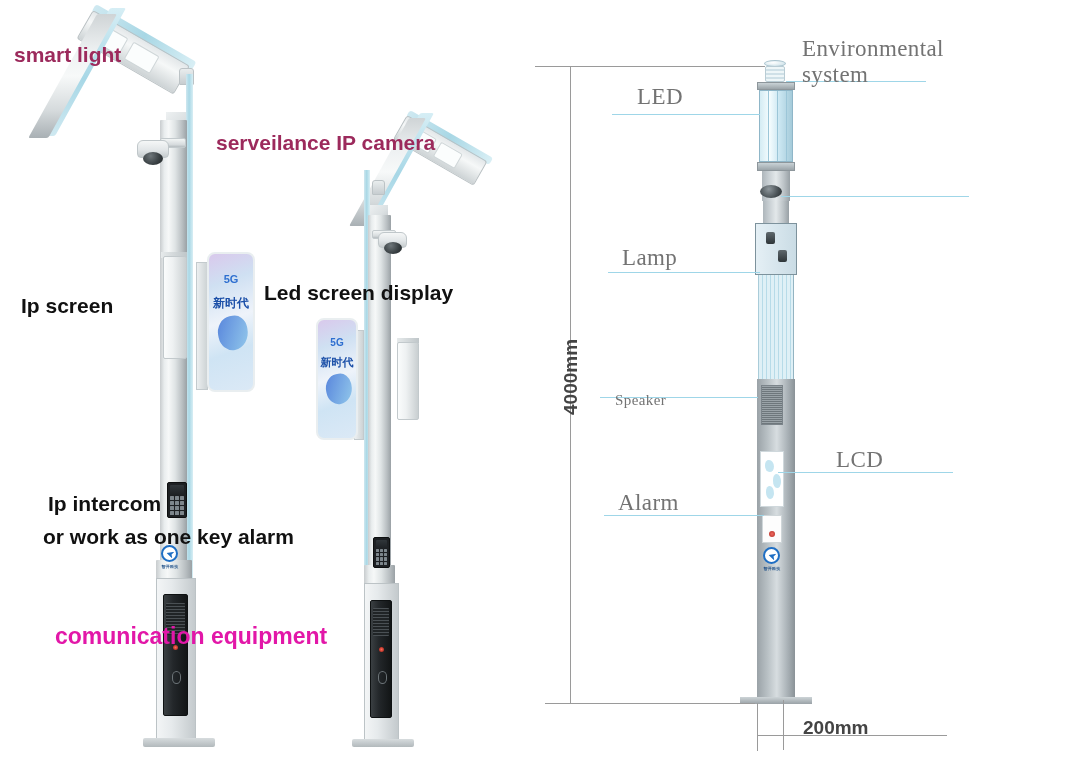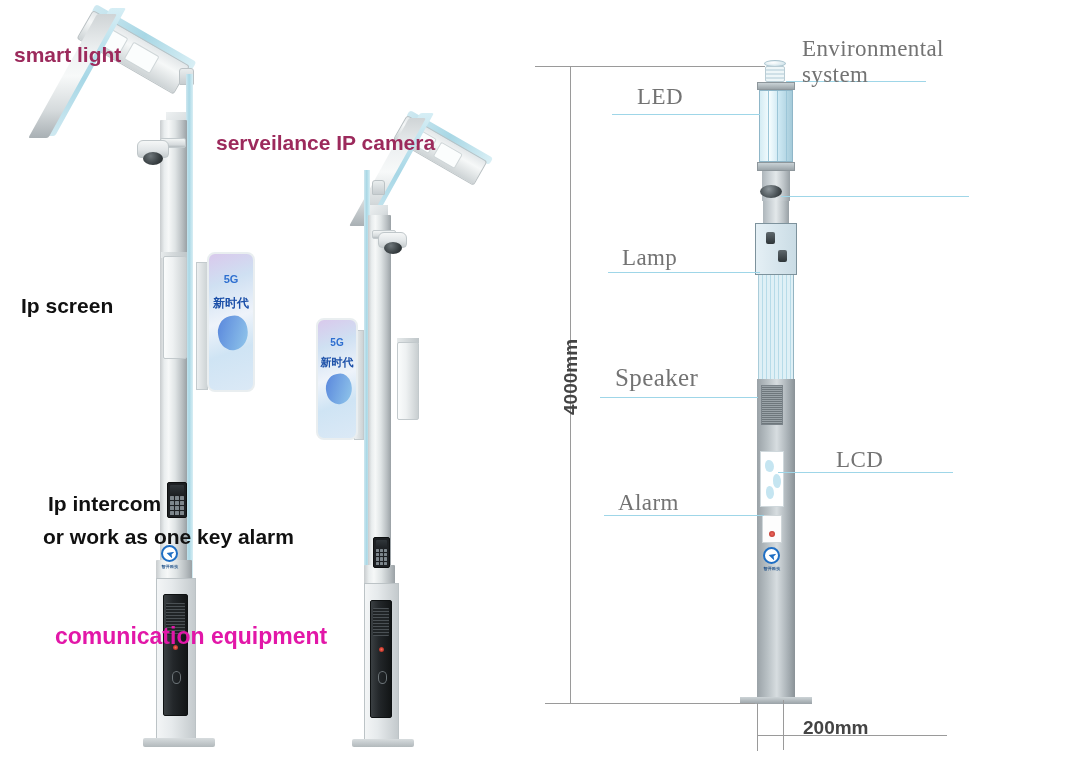--- a/index.html
+++ b/index.html
@@ -468,30 +468,31 @@
   <div class="leader" style="left:600px; top:397px; width:158px;"></div>
   <div class="leader" style="left:778px; top:472px; width:175px;"></div>
   <div class="leader" style="left:604px; top:515px; width:160px;"></div>
 
   <div class="lbl lbl-serif" style="left:802px; top:36px; font-size:23px;">
     <span>Environmental</span><br>
     <span>system</span>
   </div>
   <div class="lbl lbl-serif" style="left:637px; top:84px; font-size:23px;">LED</div>
   <div class="lbl lbl-serif" style="left:622px; top:245px; font-size:23px;">Lamp</div>
-  <div class="lbl lbl-serif" style="left:615px; top:364px; font-size:25px;">Speaker</div>
+  <div class="lbl lbl-serif" style="left:615px; top:392px; font-size:15px;">Speaker</div>
   <div class="lbl lbl-serif" style="left:836px; top:447px; font-size:23px;">LCD</div>
   <div class="lbl lbl-serif" style="left:618px; top:490px; font-size:23px;">Alarm</div>
 
   <div class="lbl lbl-maroon" style="left:14px; top:43px; font-size:21px;">smart light</div>
 
   <div class="lbl lbl-maroon" style="left:216px; top:131px; font-size:21px;">serveilance IP camera</div>
 
   <div class="lbl lbl-black" style="left:21px; top:294px; font-size:21px;">Ip screen</div>
 
+  <div class="lbl lbl-black" style="left:264px; top:281px; font-size:21px;">Led screen display</div>
 
   <div class="lbl lbl-black" style="left:48px; top:492px; font-size:21px;">Ip intercom</div>
 
   <div class="lbl lbl-black" style="left:43px; top:525px; font-size:21px;">or work as one key alarm</div>
 
   <div class="lbl lbl-magenta" style="left:55px; top:624px; font-size:23px;">comunication equipment</div>
 
 
 
 </div>

